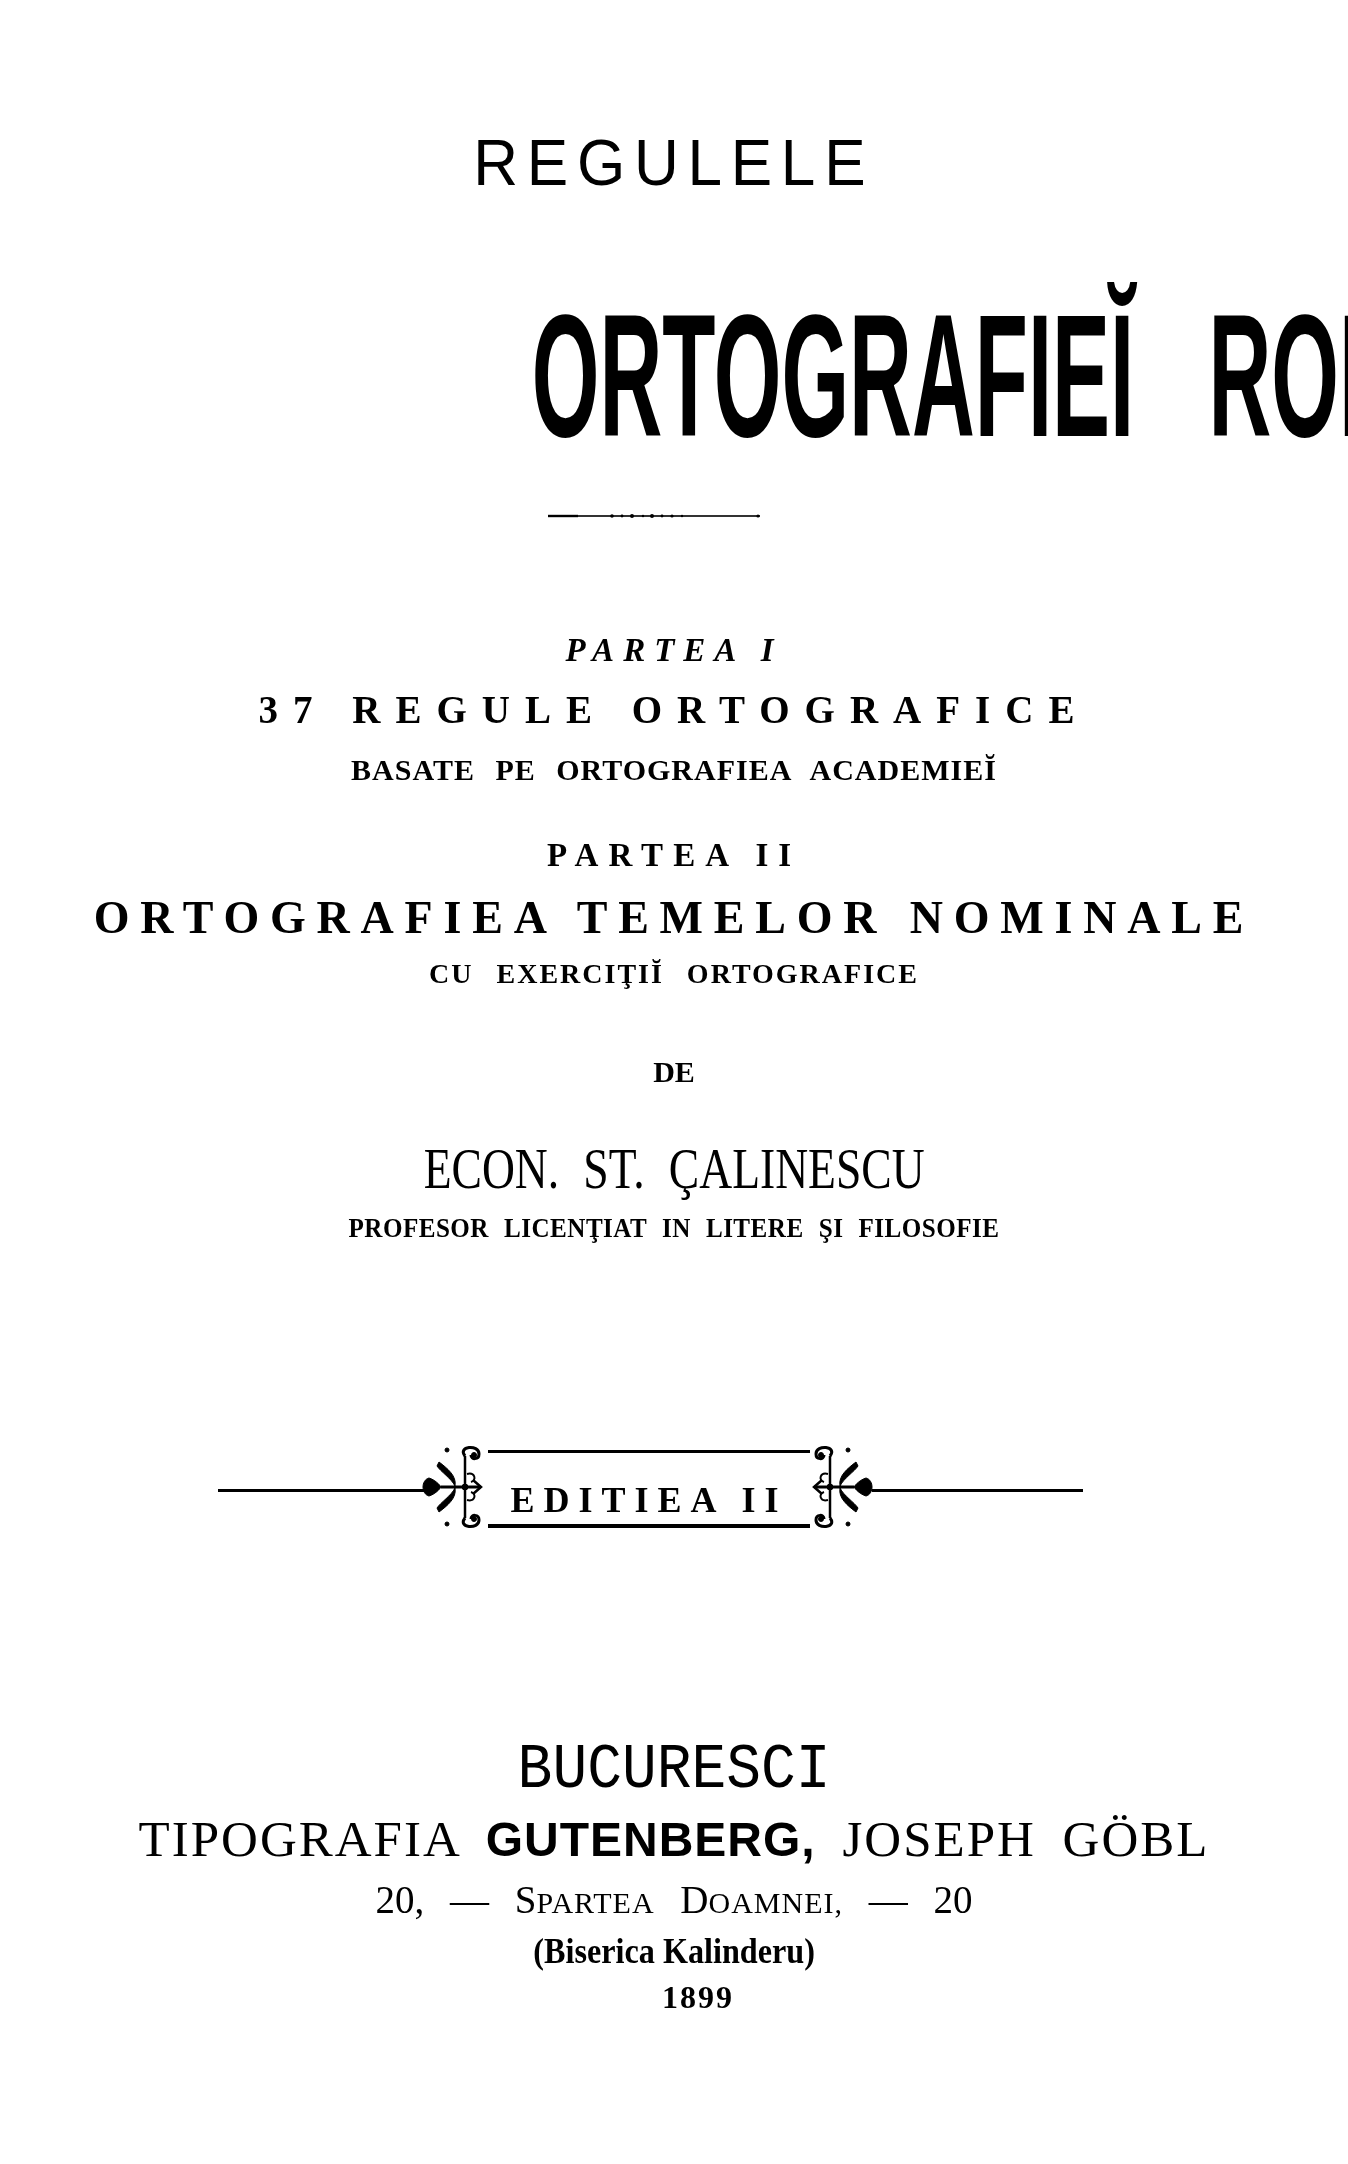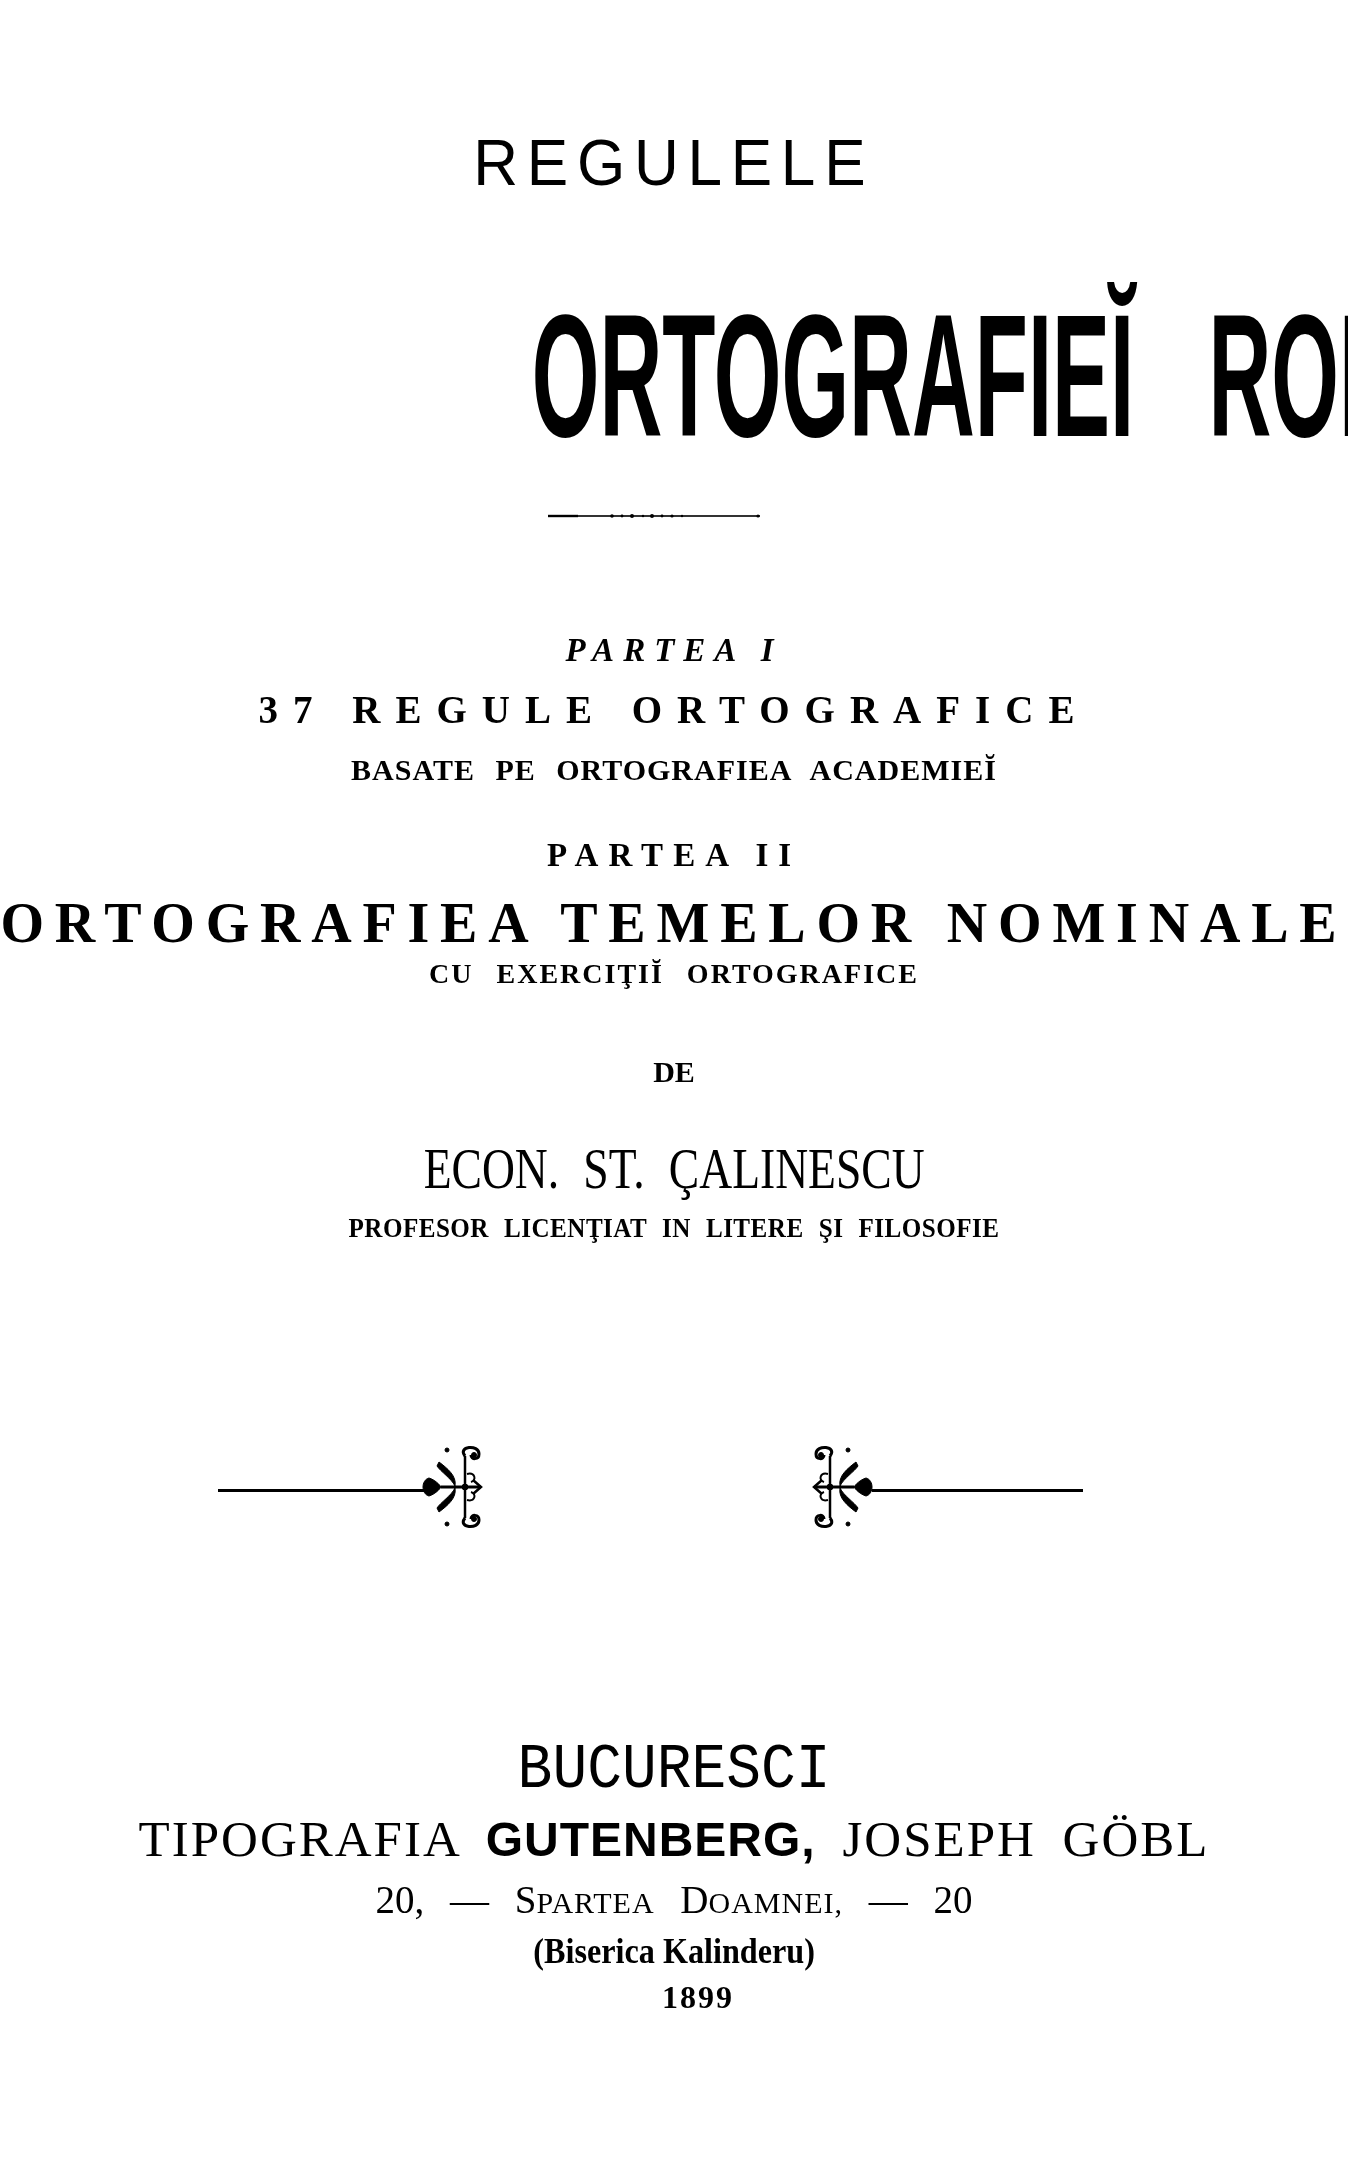--- a/index.html
+++ b/index.html
@@ -20,21 +20,21 @@
   #l-p1 { top:634px;font-style:italic; }
   #l-p1 .t { font-size:33px; font-weight:bold; letter-spacing:9px; }
   #l-p1-rules { top:690px; }
   #l-p1-rules .t { font-size:39px; font-weight:bold; letter-spacing:15px; }
   #l-p1-sub { top:755px; }
   #l-p1-sub .t { font-size:30px; font-weight:bold; letter-spacing:1px; word-spacing:12px; }
 
   #l-p2 { top:839px; }
   #l-p2 .t { font-size:33px; font-weight:bold; letter-spacing:10px; }
   #l-p2-title { top:895px; }
-  #l-p2-title .t { font-size:56px; font-weight:bold; letter-spacing:10.8px; }
+  #l-p2-title .t { font-size:46px; font-weight:bold; letter-spacing:10.8px; }
   #l-p2-sub { top:960px; }
   #l-p2-sub .t { font-size:28px; font-weight:bold; letter-spacing:2px; word-spacing:14px; }
 
   #l-de { top:1057px; }
   #l-de .t { font-size:30px; font-weight:bold; }
 
   #l-author { top:1140px; }
   #l-author .t { font-size:57px; font-weight:normal; word-spacing:16px; transform:scaleX(0.8); }
   #l-author-title { top:1215px; }
   #l-author-title .t { font-size:27px; font-weight:bold; letter-spacing:0.5px; word-spacing:9px; transform:scaleX(0.93); }
@@ -133,20 +133,23 @@
       <path d="M12 36 C4 38, 4 52, 12 54 C18 52, 22 48, 24 45 C22 42, 18 38, 12 36 Z" stroke-width="1"></path>
       <path d="M24 45 L64 45" fill="none" stroke-width="3"></path>
       <path d="M56 38 L64 45 L56 52" fill="none" stroke-width="2.5"></path>
       <circle cx="48" cy="45" r="3"></circle>
       <circle cx="30" cy="8" r="2"></circle>
       <circle cx="30" cy="82" r="2"></circle>
       <path d="M50 32 C58 30, 60 38, 54 40" fill="none" stroke-width="2"></path>
       <path d="M50 58 C58 60, 60 52, 54 50" fill="none" stroke-width="2"></path>
     </g>
   </svg>
+  <div id="ed-box">
+    <div id="ed-label">EDITIEA II</div>
+  </div>
   <svg class="ed-orn" id="ed-orn-right" viewBox="0 0 72 90">
     <g fill="#000" stroke="#000">
       <path d="M48 14 C40 4, 62 2, 62 12 C62 18, 54 18, 54 13" fill="none" stroke-width="3"></path>
       <circle cx="57" cy="13" r="2.5"></circle>
       <path d="M48 76 C40 86, 62 88, 62 78 C62 72, 54 72, 54 77" fill="none" stroke-width="3"></path>
       <circle cx="57" cy="77" r="2.5"></circle>
       <path d="M48 14 L48 76" fill="none" stroke-width="2.5"></path>
       <path d="M22 20 C30 26, 40 34, 38 44 C34 36, 24 30, 20 24 Z" stroke-width="1"></path>
       <path d="M22 70 C30 64, 40 56, 38 46 C34 54, 24 60, 20 66 Z" stroke-width="1"></path>
       <path d="M12 36 C4 38, 4 52, 12 54 C18 52, 22 48, 24 45 C22 42, 18 38, 12 36 Z" stroke-width="1"></path>

